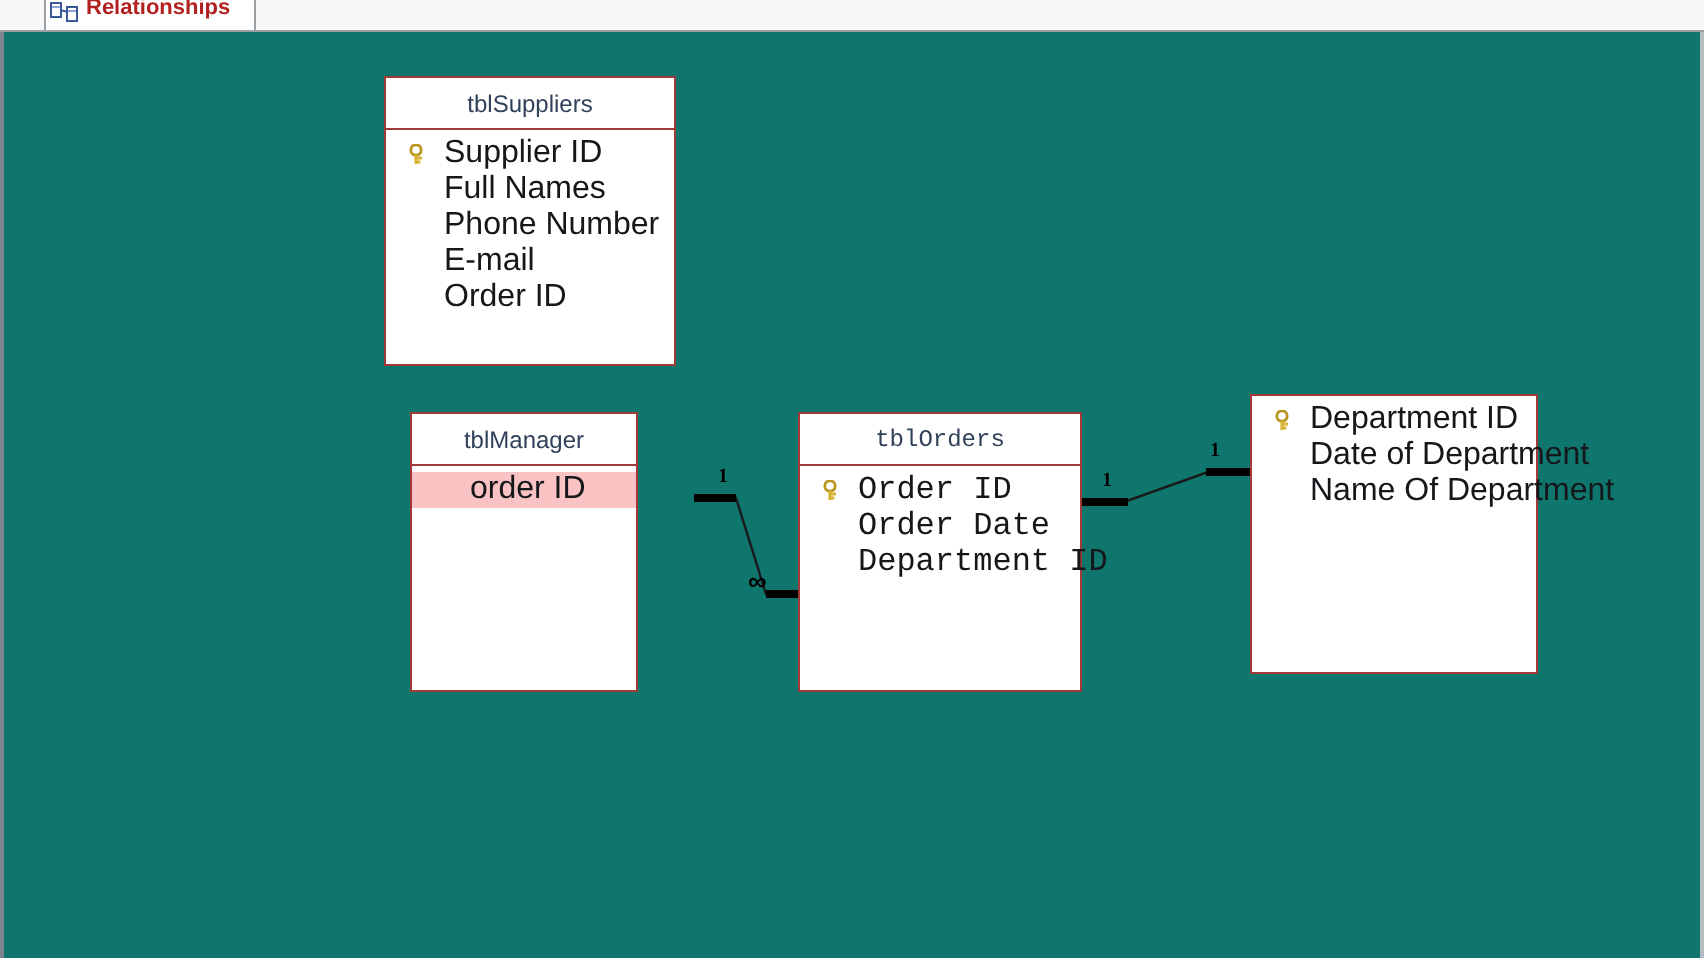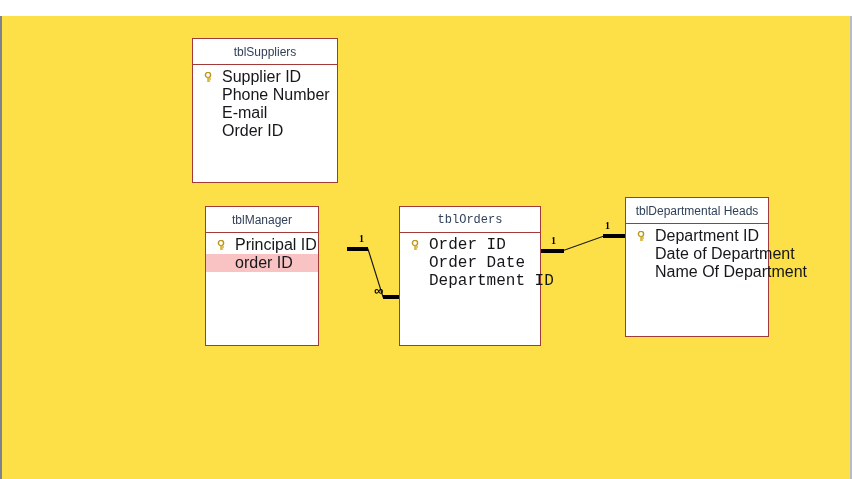--- a/index.html
+++ b/index.html
@@ -60,21 +60,21 @@
     display: block;
   }
 
   
   .canvas {
     position: absolute;
     left: 0;
     top: 16px;
     width: 852px;
     height: 463px;
-    background: #fde047;
+    background: #0f766e;
     border-left: 2px solid #7f848c;
     border-right: 2px solid #b9bcc2;
     box-sizing: border-box;
     overflow: hidden;
   }
 
   
   .tbl {
     position: absolute;
     background: #ffffff;
@@ -149,20 +149,34 @@
     color: #000;
     line-height: 10px;
     font-family: "Liberation Sans", sans-serif;
   }
 </style>
 </head>
 <body>
 
 <div id="app">
 
+  <div class="tabstrip">
+    <div class="tab">
+      <span class="tab-icon">
+        <svg width="14" height="12" viewBox="0 0 14 12" xmlns="http://www.w3.org/2000/svg">
+          <rect x="0.5" y="1.5" width="5" height="7" fill="#ffffff" stroke="#3b5a9a" stroke-width="1"></rect>
+          <rect x="8.5" y="3.5" width="5" height="7" fill="#ffffff" stroke="#3b5a9a" stroke-width="1"></rect>
+          <line x1="5" y1="5" x2="9" y2="6" stroke="#3b5a9a" stroke-width="1"></line>
+          <line x1="1" y1="3.5" x2="5" y2="3.5" stroke="#8aa3cf" stroke-width="1"></line>
+          <line x1="9" y1="5.5" x2="13" y2="5.5" stroke="#8aa3cf" stroke-width="1"></line>
+        </svg>
+      </span>
+      <span class="tab-label">Relationships</span>
+    </div>
+  </div>
 
   <div class="canvas">
 
     <div class="tbl" style="left:190px; top:22px; width:146px; height:145px;">
       <div class="tbl-header">
         <span class="tbl-title">tblSuppliers</span>
       </div>
       <div class="tbl-fields">
         <div class="field">
           <span class="field-key">
@@ -171,20 +185,26 @@
               <path d="M4 5.4 L4 10" stroke="#d9b333" stroke-width="1.6"></path>
               <path d="M4 7 L7 7 M4 9 L6.2 9" stroke="#d9b333" stroke-width="1.4"></path>
             </svg>
           </span>
           <span class="field-label">Supplier ID</span>
         </div>
         <div class="field">
           <span class="field-key empty">
               <svg width="10" height="11"></svg>
             </span>
+          <span class="field-label">Full Names</span>
+        </div>
+        <div class="field">
+          <span class="field-key empty">
+              <svg width="10" height="11"></svg>
+            </span>
           <span class="field-label">Phone Number</span>
         </div>
         <div class="field">
           <span class="field-key empty">
               <svg width="10" height="11"></svg>
             </span>
           <span class="field-label">E-mail</span>
         </div>
         <div class="field">
           <span class="field-key empty">
@@ -193,30 +213,20 @@
           <span class="field-label">Order ID</span>
         </div>
       </div>
     </div>
 
     <div class="tbl" style="left:203px; top:190px; width:114px; height:140px;">
       <div class="tbl-header">
         <span class="tbl-title">tblManager</span>
       </div>
       <div class="tbl-fields">
-        <div class="field">
-          <span class="field-key">
-            <svg width="10" height="11" viewBox="0 0 10 11" xmlns="http://www.w3.org/2000/svg">
-              <circle cx="4" cy="3" r="2.6" fill="none" stroke="#b8961f" stroke-width="1.4"></circle>
-              <path d="M4 5.4 L4 10" stroke="#d9b333" stroke-width="1.6"></path>
-              <path d="M4 7 L7 7 M4 9 L6.2 9" stroke="#d9b333" stroke-width="1.4"></path>
-            </svg>
-          </span>
-          <span class="field-label">Principal ID</span>
-        </div>
         <div class="field selected">
           <span class="field-key empty">
               <svg width="10" height="11"></svg>
             </span>
           <span class="field-label">order ID</span>
         </div>
       </div>
     </div>
 
     <div class="tbl" style="left:397px; top:190px; width:142px; height:140px;font-family:Liberation Mono, monospace;">
@@ -243,23 +253,20 @@
         <div class="field">
           <span class="field-key empty">
               <svg width="10" height="11"></svg>
             </span>
           <span class="field-label">Department ID</span>
         </div>
       </div>
     </div>
 
     <div class="tbl" style="left:623px; top:181px; width:144px; height:140px;">
-      <div class="tbl-header">
-        <span class="tbl-title">tblDepartmental Heads</span>
-      </div>
       <div class="tbl-fields">
         <div class="field">
           <span class="field-key">
             <svg width="10" height="11" viewBox="0 0 10 11" xmlns="http://www.w3.org/2000/svg">
               <circle cx="4" cy="3" r="2.6" fill="none" stroke="#b8961f" stroke-width="1.4"></circle>
               <path d="M4 5.4 L4 10" stroke="#d9b333" stroke-width="1.6"></path>
               <path d="M4 7 L7 7 M4 9 L6.2 9" stroke="#d9b333" stroke-width="1.4"></path>
             </svg>
           </span>
           <span class="field-label">Department ID</span>

